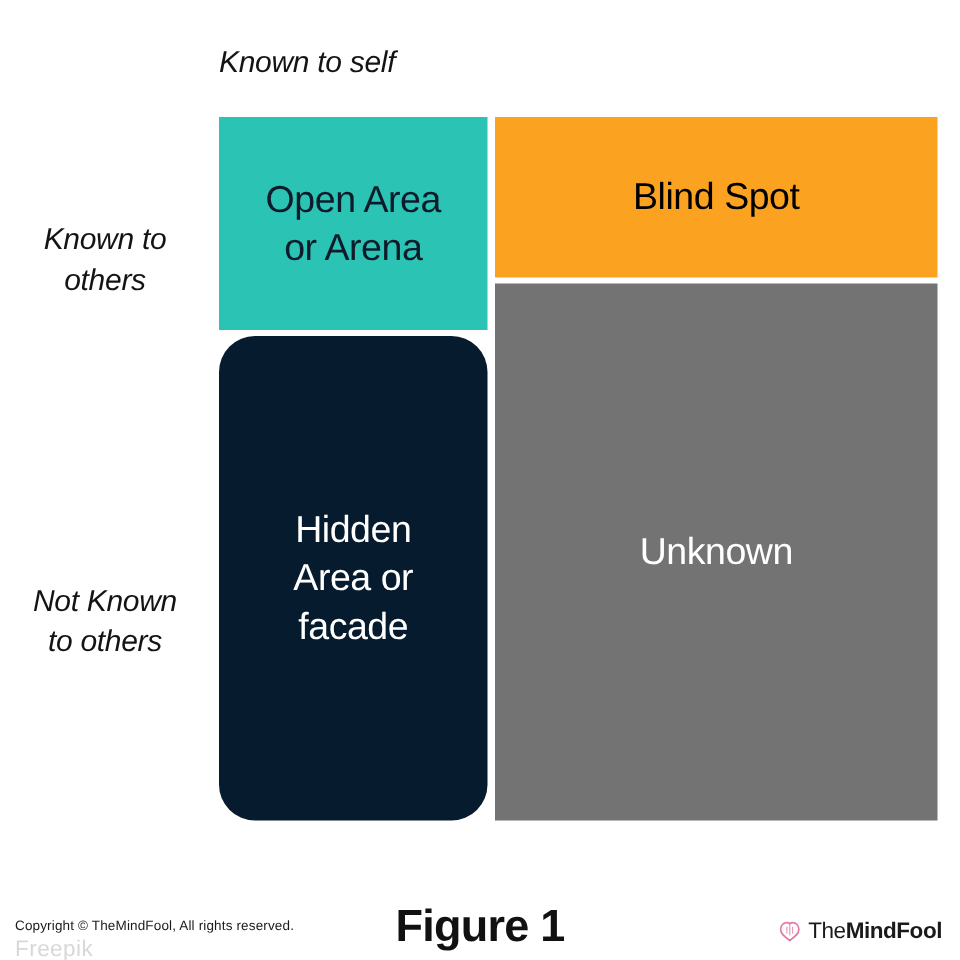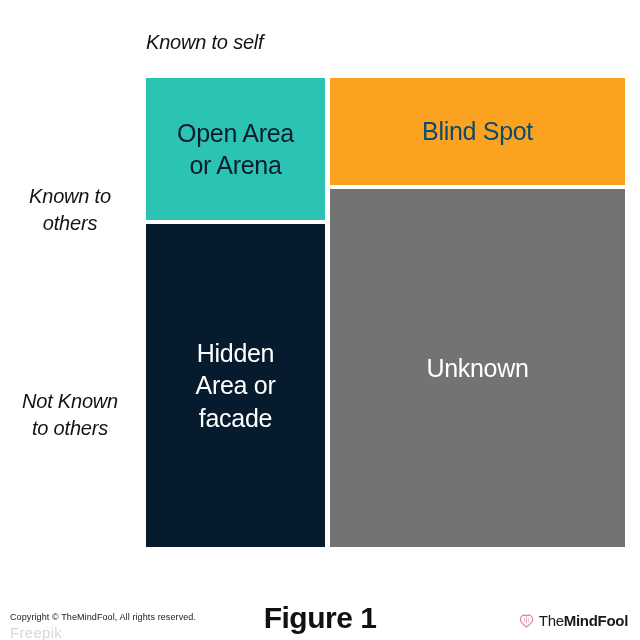--- a/index.html
+++ b/index.html
@@ -47,21 +47,20 @@
     font-size: 20px;
     color: #141414;
     text-align: center;
     line-height: 1.35;
     letter-spacing: -0.2px;
   }
   #row-header-known {
     left: 0px;
     width: 140px;
     top: 147px;
-    margin-top: 36px;
   }
   #row-header-notknown {
     left: 0px;
     width: 140px;
     top: 388px;
     text-align: center;
   }
 
   
   .quadrant {
@@ -89,28 +88,29 @@
   }
   #quadrant-open .q-label { color: #0d1b2a; }
 
   #quadrant-blind {
     left: 330px;
     top: 66px;
     width: 295px;
     height: 107px;
     background: #fba321;
   }
-  #quadrant-blind .q-label { color: #0c4a6e; }
+  #quadrant-blind .q-label { color: #000000; }
 
   #quadrant-hidden {
     left: 146px;
     top: 212px;
     width: 179px;
     height: 323px;
     background: #061b2e;
+    border-radius: 24px;
   }
   #quadrant-hidden .q-label { color: #ffffff; }
 
   #quadrant-unknown {
     left: 330px;
     top: 177px;
     width: 295px;
     height: 358px;
     background: #737373;
   }

